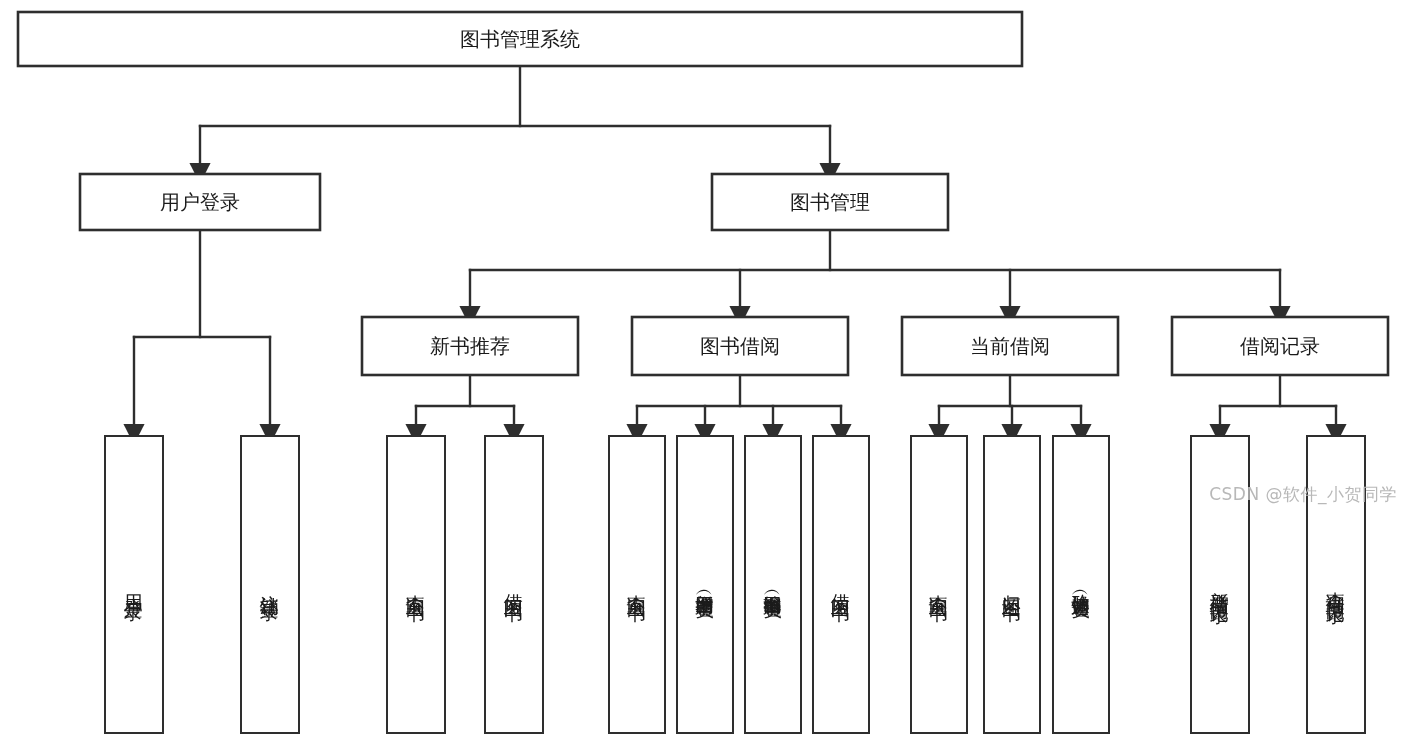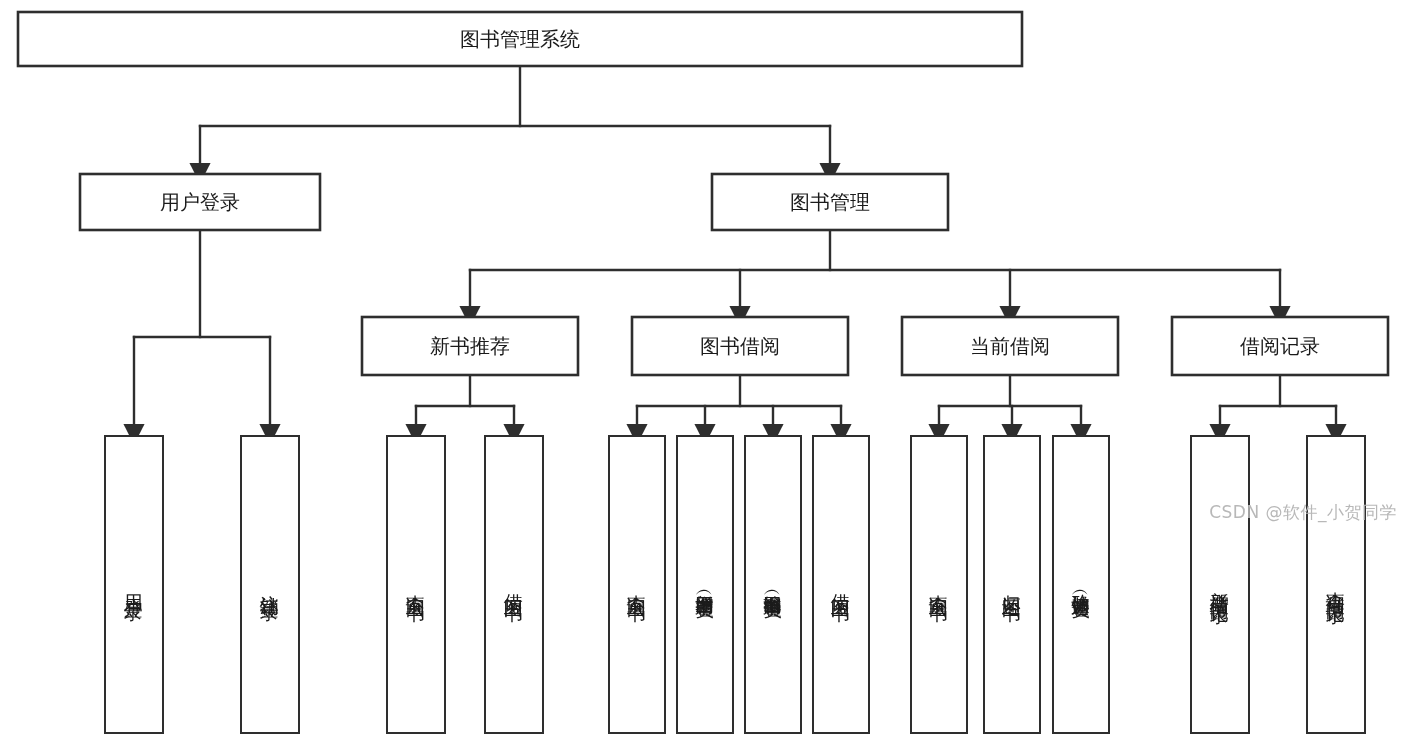--- a/index.html
+++ b/index.html
@@ -64,21 +64,21 @@
     font-size: 19px;
     line-height: 1.18;
     letter-spacing: 3px;
     color: #1b1b1b;
     white-space: nowrap;
     text-align: center;
   }
   .watermark {
     position: absolute;
     right: 8px;
-    bottom: 2px;
+    bottom: 20px;
     font-family: "DejaVu Sans", "Liberation Sans", sans-serif;
     font-size: 17px;
     color: #b8b8b8;
     white-space: nowrap;
     letter-spacing: 0.5px;
   }
 </style>
 </head>
 <body>
 

